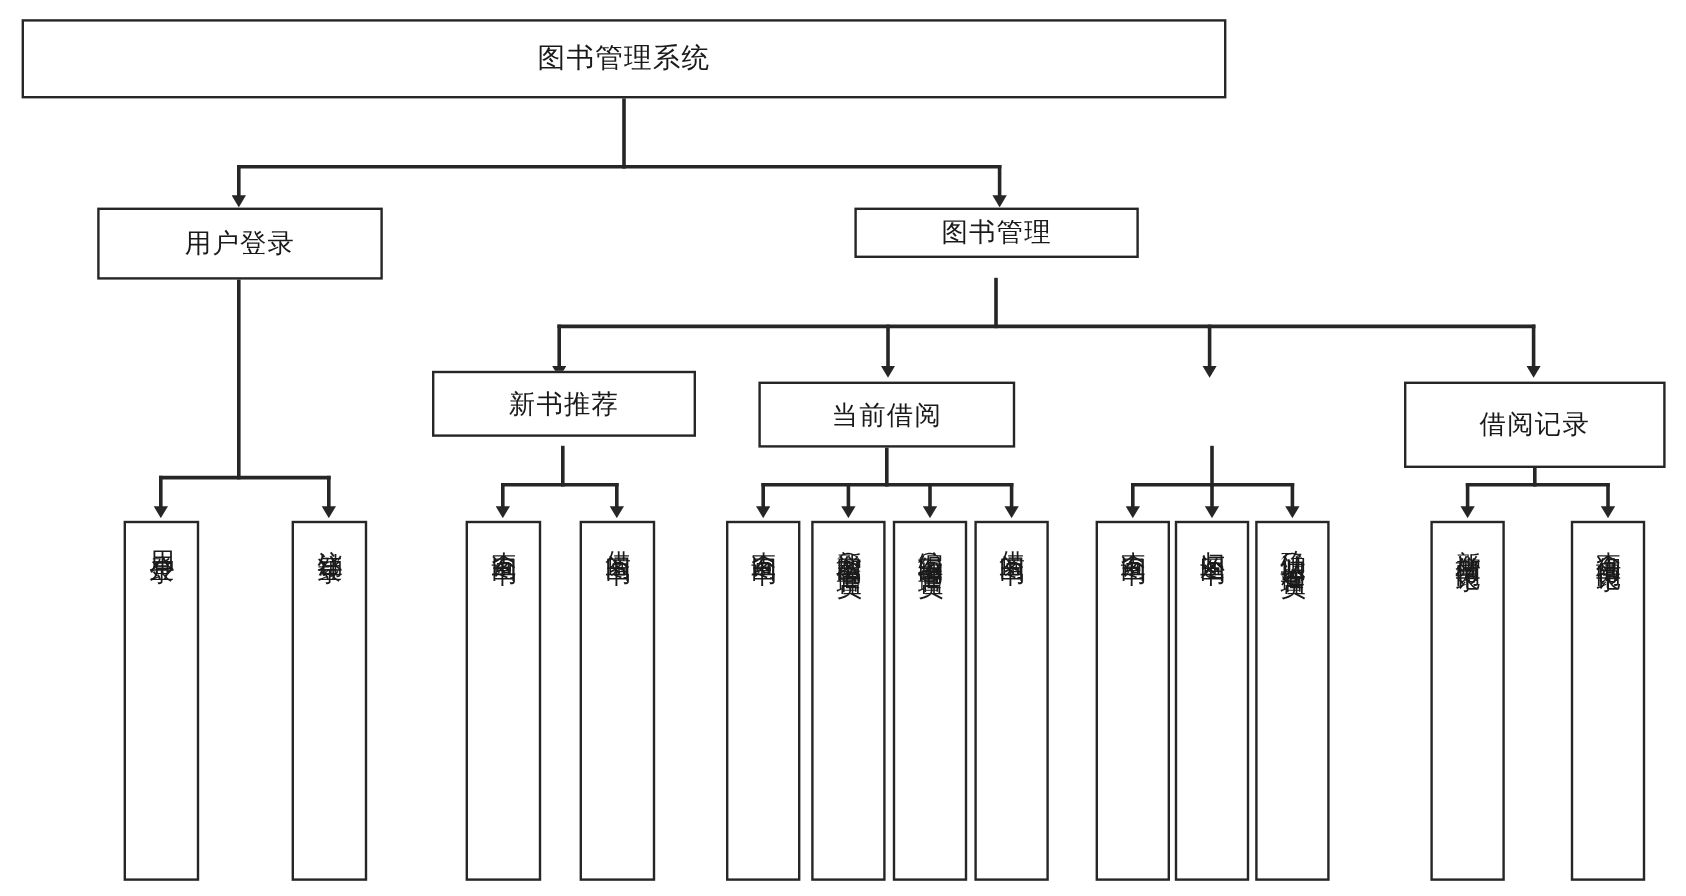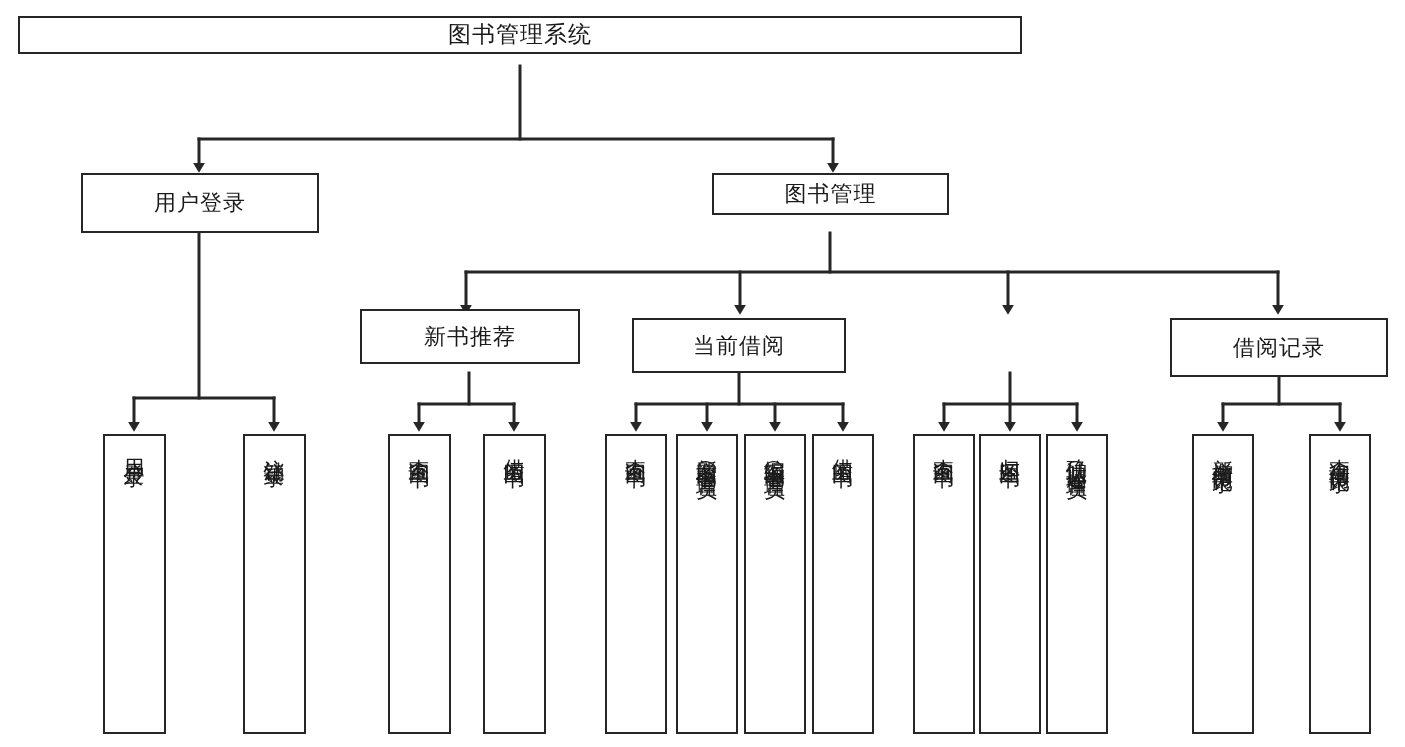--- a/index.html
+++ b/index.html
@@ -116,38 +116,38 @@
       <path d="M1010,404 L1010,423" marker-end="url(#arrow)"></path>
       <path d="M1077,404 L1077,423" marker-end="url(#arrow)"></path>
 
       <path d="M1279,373 L1279,404"></path>
       <path d="M1223,404 L1340,404"></path>
       <path d="M1223,404 L1223,423" marker-end="url(#arrow)"></path>
       <path d="M1340,404 L1340,423" marker-end="url(#arrow)"></path>
     </g>
   </svg>
 
-  <div class="node h root" style="left:18px; top:16px; width:1004px; height:38px;">
+  <div class="node h root" style="left:18px; top:16px; width:1004px; height:66px;">
     <span class="label">图书管理系统</span>
   </div>
 
   <div class="node h" style="left:81px; top:173px; width:238px; height:60px;">
     <span class="label">用户登录</span>
   </div>
   <div class="node h" style="left:712px; top:173px; width:237px; height:42px;">
     <span class="label">图书管理</span>
   </div>
 
   <div class="node h" style="left:360px; top:309px; width:220px; height:55px;">
     <span class="label">新书推荐</span>
   </div>
   <div class="node h" style="left:632px; top:318px; width:214px; height:55px;">
     <span class="label">当前借阅</span>
   </div>
-  <div class="node h" style="left:1170px; top:318px; width:218px; height:59px;">
+  <div class="node h" style="left:1170px; top:318px; width:218px; height:72px;">
     <span class="label">借阅记录</span>
   </div>
 
   <div class="node v" style="left:103px; top:434px; width:63px; height:300px;">
     <span class="label">用户登录</span>
   </div>
   <div class="node v" style="left:243px; top:434px; width:63px; height:300px;">
     <span class="label">注销登录</span>
   </div>
 

